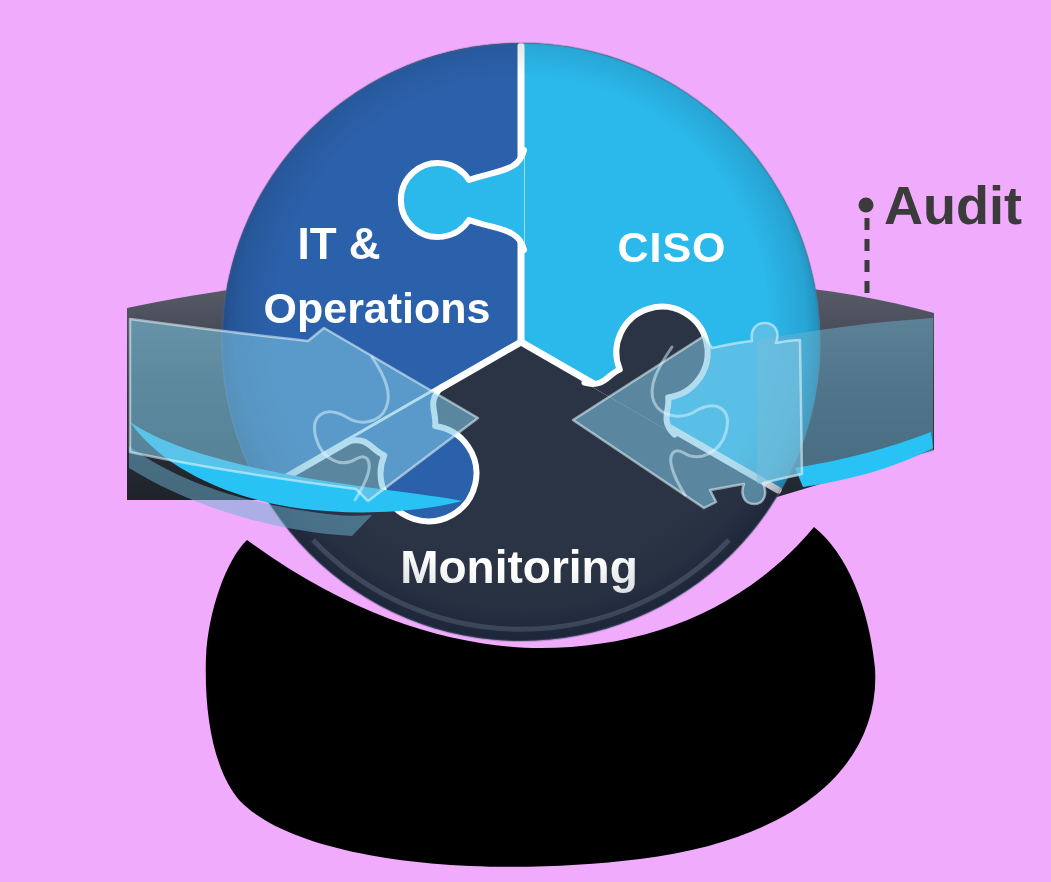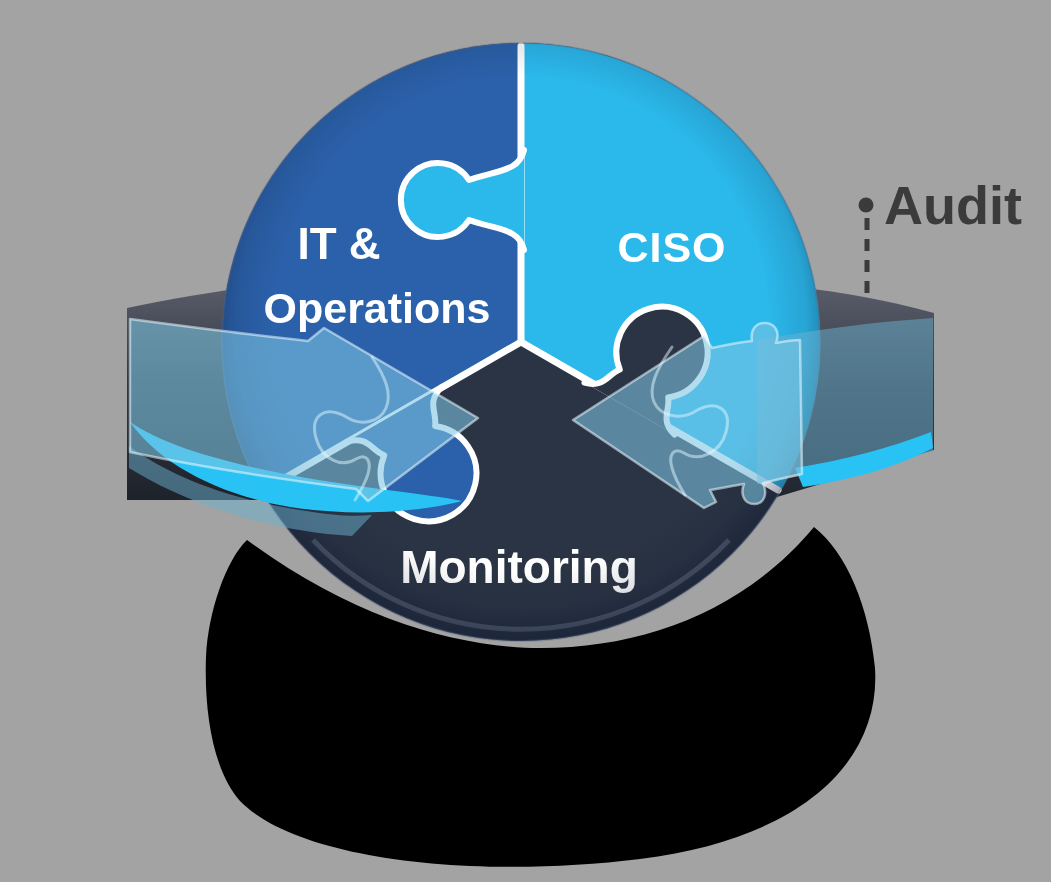--- a/index.html
+++ b/index.html
@@ -1,17 +1,17 @@
 <!DOCTYPE html>
 <html><head>
 <meta charset="utf-8">
 <style>
   html,body{margin:0;padding:0;background:#ffffff;}
   body{width:1051px;height:882px;overflow:hidden;}
-  .stage{position:relative;width:1051px;height:882px;background:#a3a3a3;}
+  .stage{position:relative;width:1051px;height:882px;background:#f0abfc;}
   .lbl{font-family:"Liberation Sans",sans-serif;font-weight:700;}
   .seam{fill:none;stroke:rgba(225,248,255,0.5);stroke-width:3;stroke-linecap:round;}
   .arrow{stroke:rgba(235,250,255,0.55);stroke-width:2.5;stroke-linejoin:round;}
   .divider{stroke:#ffffff;stroke-width:7;stroke-linecap:round;}
   .tab{stroke:#ffffff;stroke-linejoin:round;stroke-linecap:round;}
 </style>
 </head>
 <body>
 
 <div class="stage">

